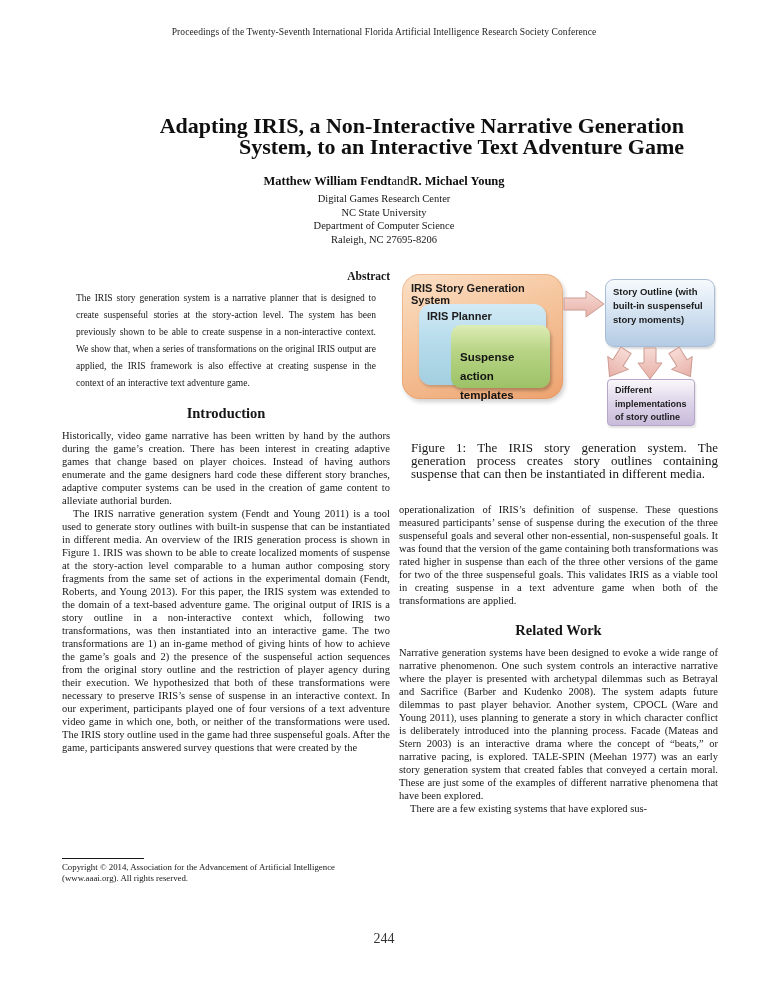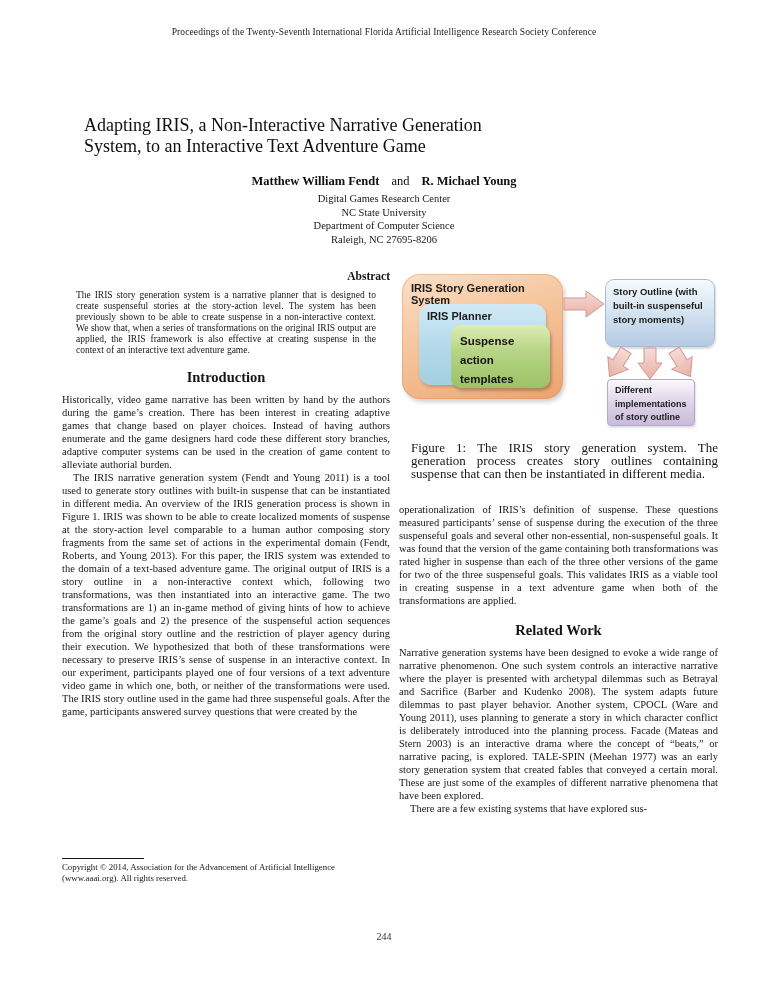--- a/index.html
+++ b/index.html
@@ -6,54 +6,54 @@
   .page{
     position:relative;width:768px;height:994px;background:#ffffff;
     font-family:"Liberation Serif","DejaVu Serif",serif;color:#161616;
     overflow:hidden;margin:0 auto;
   }
   .conf-header{
     position:absolute;top:27px;left:0;width:768px;text-align:center;
     font-size:9.5px;letter-spacing:.1px;color:#1c1c1c;
   }
   .title{
-    position:absolute;top:115px;left:84px;width:600px;text-align:left;
-    font-size:18px;font-weight:normal;line-height:21px;color:#0f0f0f;
+    position:absolute;top:115px;left:84px;width:600px;text-align:right;
+    font-size:22px;font-weight:bold;line-height:21px;color:#0f0f0f;
   }
   .authors{
     position:absolute;top:174px;left:84px;width:600px;text-align:center;
     font-size:12.5px;font-weight:bold;color:#0f0f0f;
   }
-  .authors .conj{font-weight:normal;margin:0 12px;}
+  .authors .conj{font-weight:normal;margin:0 0;}
   .affiliation{
     position:absolute;top:192px;left:84px;width:600px;text-align:center;
     font-size:10.5px;line-height:13.5px;color:#161616;
   }
   .col{position:absolute;top:268px;}
   .col-left{left:62px;width:328px;height:592px;overflow:hidden;}
   .col-right{left:399px;width:319px;}
   .abstract-heading{
     text-align:right;font-weight:bold;font-size:11.5px;margin:2px 0 8px 0;
   }
   .abstract-text{
-    margin:0 14px;font-size:9.5px;line-height:11px;text-align:justify;
+    margin:0 14px;font-size:9.5px;line-height:17px;text-align:justify;
   }
   .section-heading{
     text-align:center;font-weight:bold;font-size:14.5px;margin:13px 0 7px 0;
   }
   .body-text{
     margin:0;font-size:10.5px;line-height:13px;text-align:justify;
   }
   .body-text.indent{text-indent:11px;}
   .footnote{position:absolute;left:62px;top:858px;width:328px;}
   .footnote-rule{width:82px;border-top:1px solid #161616;margin-bottom:3px;}
   .footnote p{margin:0;font-size:8.8px;line-height:11px;}
   .page-number{
     position:absolute;top:931px;left:0;width:768px;text-align:center;
-    font-size:10px;color:#333;
+    font-size:14px;color:#333;
   }
   
   .figure{position:relative;width:319px;height:158px;font-family:"Liberation Sans","DejaVu Sans",sans-serif;}
   .fig-box{position:absolute;box-sizing:border-box;}
   .iris-system{
     left:3px;top:6px;width:161px;height:125px;border-radius:18px;
     background:linear-gradient(160deg,#fbe0c6 0%,#f5c49b 45%,#eda26e 100%);
     box-shadow:inset 0 0 0 1px rgba(214,136,78,.35),2px 3px 4px rgba(0,0,0,.18);
   }
   .iris-system-label{
@@ -65,21 +65,21 @@
     background:linear-gradient(to bottom,#d2eaf5 0%,#b7dcEB 45%,#a3cfe0 100%);
     box-shadow:1px 2px 3px rgba(0,0,0,.18);
   }
   .iris-planner-label{
     position:absolute;top:6px;left:8px;font-size:11px;font-weight:bold;color:#1b1b1b;
   }
   .suspense-box{
     left:52px;top:57px;width:99px;height:63px;border-radius:10px;
     background:linear-gradient(to bottom,#ddedb6 0%,#b8d586 40%,#9cc266 100%);
     box-shadow:2px 3px 3px rgba(0,0,0,.22);
-    padding:7px 9px;font-size:11.5px;font-weight:bold;line-height:1.65;color:#141414;
+    padding:23px 9px;font-size:11.5px;font-weight:bold;line-height:1.65;color:#141414;
   }
   .arrow-right-wrap{position:absolute;left:163px;top:21px;width:45px;height:30px;}
   .story-outline{
     left:206px;top:11px;width:110px;height:68px;border-radius:9px;
     background:linear-gradient(to bottom,#f6fafd 0%,#dbe7f3 40%,#b4cbe4 100%);
     border:1px solid #a9bcd6;box-shadow:1px 2px 2px rgba(0,0,0,.14);
     padding:5px 7px;font-size:9.5px;font-weight:bold;line-height:1.45;color:#1b1b1b;
   }
   .arrows-down-wrap{position:absolute;left:203px;top:78px;width:96px;height:36px;}
   .implementations{

